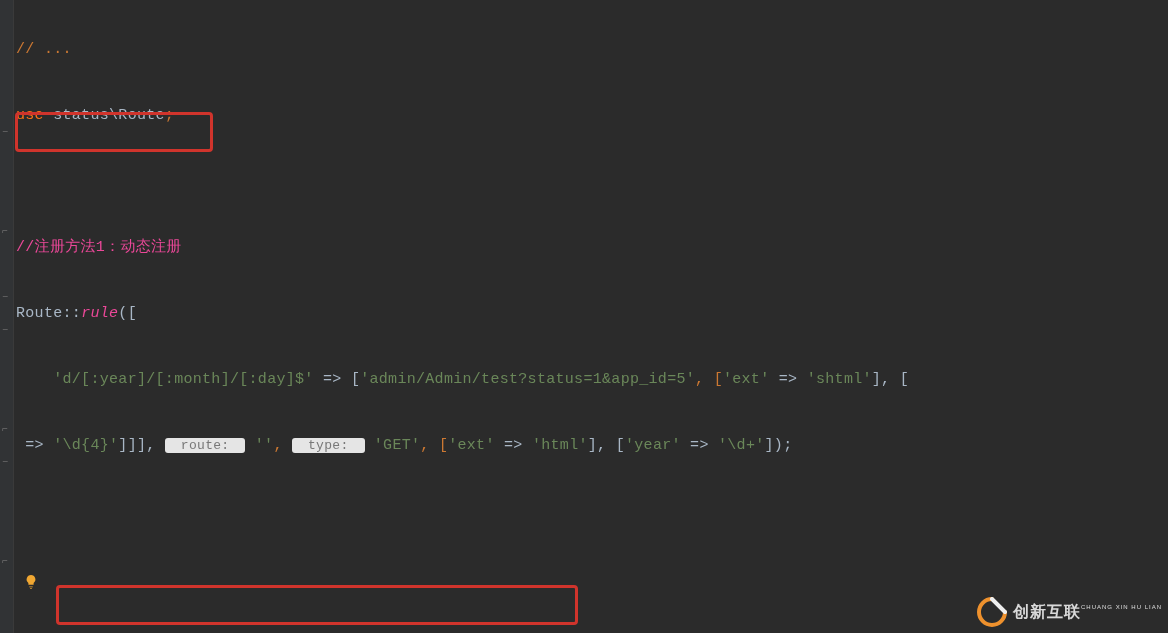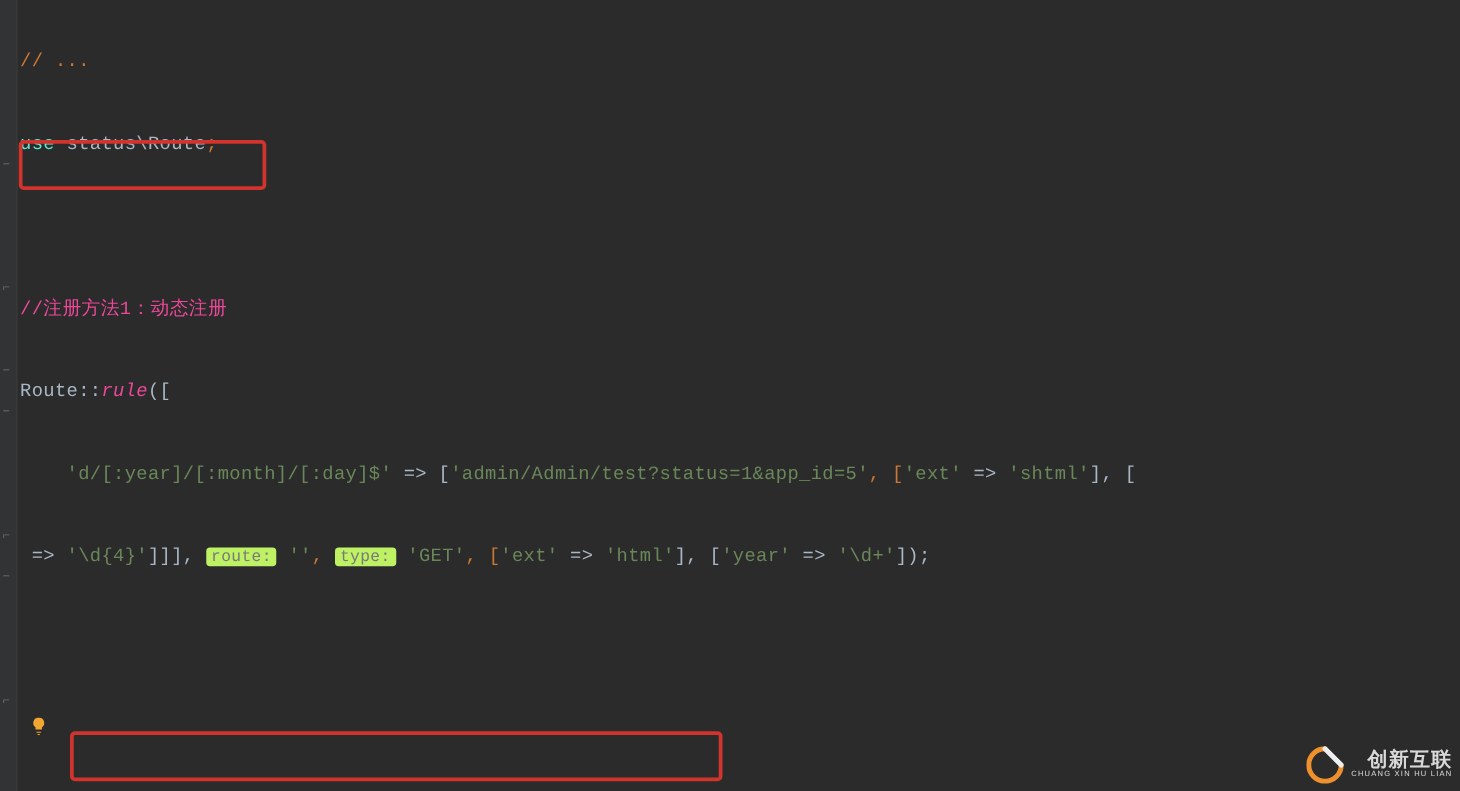--- a/index.html
+++ b/index.html
@@ -40,27 +40,27 @@
   }
   .code-area {
     position: absolute;
     left: 16px;
     top: 0;
     right: 0;
     white-space: pre;
     letter-spacing: 0.3px;
   }
   .line { height: 33px; }
-  .kw { color: #5eead4; }
+  .kw { color: #f97316; }
   .str { color: #6a8759; }
   .fn { color: #ec4899; font-style: italic; }
   .pun { color: #cc7832; }
   .op { color: #a9b7c6; }
   .comment { color: #ec4899; }
-  .paramhint { color: #787878; background: #bef264; padding: 0 4px; border-radius: 3px; font-size: 13px; font-style: normal;}
+  .paramhint { color: #787878; background: #e5e5e5; padding: 0 16px; border-radius: 3px; font-size: 13px; font-style: normal;}
   .classref { color: #a9b7c6; }
   
   .highlight-box1 {
     position: absolute;
     border: 3px solid #d0342c;
     border-radius: 4px;
     pointer-events: none;
     top: 112px;
     left: 15px;
     width: 198px;
@@ -98,21 +98,21 @@
   }
   .watermark-logo {
     width: 30px;
     height: 30px;
     border-radius: 50%;
     display: flex;
     align-items: center;
     justify-content: center;
   }
   .watermark svg { display:block; }
-  .watermark-text { display: flex; flex-direction: column; line-height: 1; align-items: flex-end; }
+  .watermark-text { display: flex; flex-direction: row; line-height: 1; }
   .watermark-cn { font-size: 16px; font-weight: bold; letter-spacing: 1px;}
   .watermark-en { font-size: 6px; letter-spacing: 1px; }
 </style>
 </head>
 <body>
 
 <div class="gutter"></div>
 
 <div class="gutter-icons">
   <div class="fold-icon" style="top:128px">−</div>

